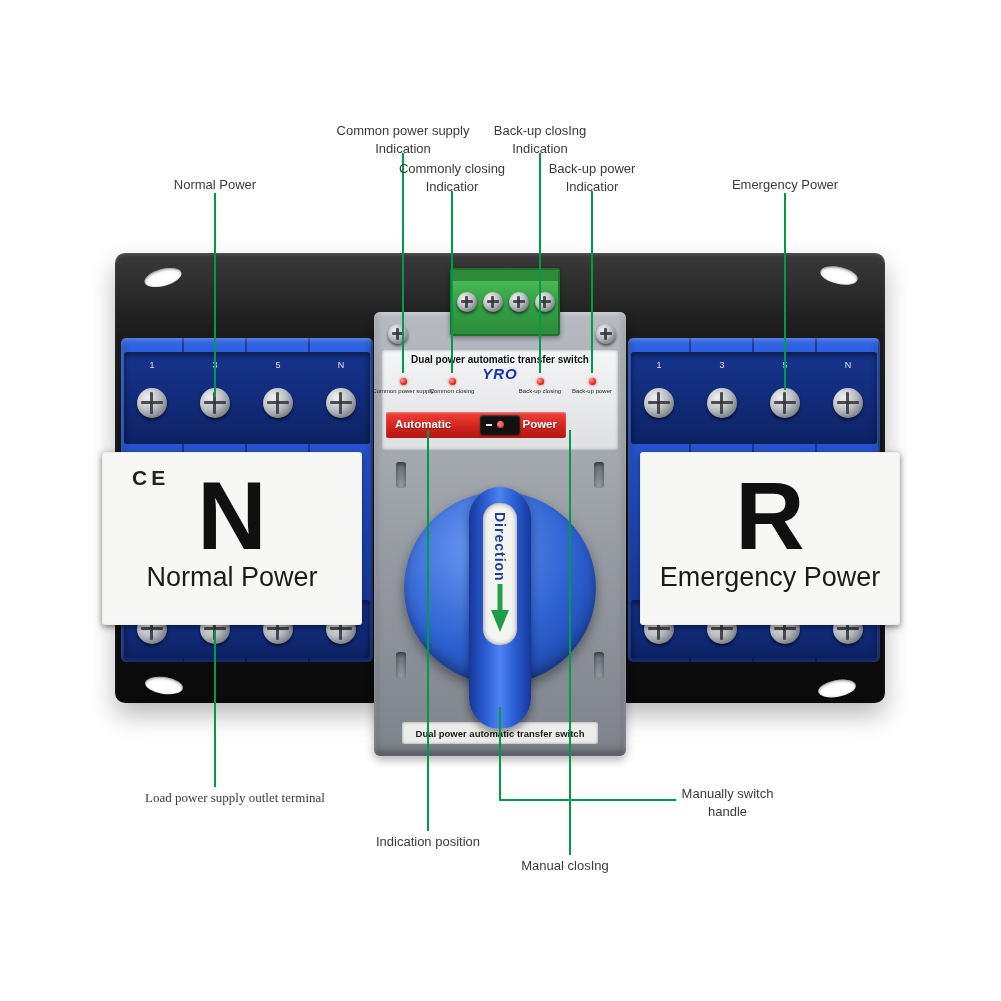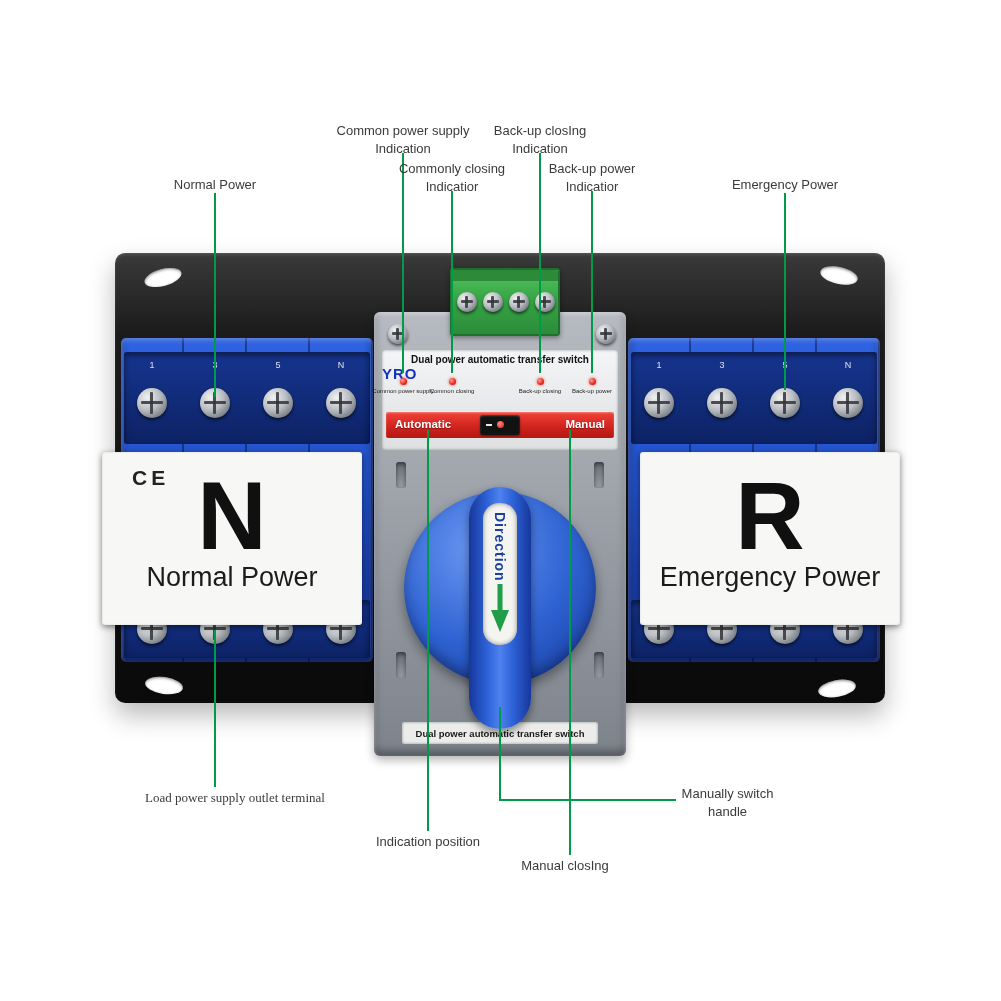--- a/index.html
+++ b/index.html
@@ -54,26 +54,26 @@
   .module{left:374px;top:312px;width:252px;height:444px;border-radius:6px;z-index:3;
         background:linear-gradient(180deg,#b7bbc1 0%,#a2a7ae 35%,#8b9099 75%,#7d838b 100%);
         box-shadow:inset 0 2px 4px rgba(255,255,255,.4), inset 0 -5px 9px rgba(0,0,0,.35), 0 4px 10px rgba(0,0,0,.3);}
   .mscrew{width:16px;height:16px;}
   .slot{position:absolute;width:10px;height:26px;border-radius:3px;
         background:linear-gradient(180deg,#666c75,#989ea6);box-shadow:inset 0 2px 4px rgba(0,0,0,.5);}
 
   .panel{position:absolute;left:8px;top:38px;width:236px;height:100px;border-radius:3px;
         background:linear-gradient(180deg,#f4f5f6,#dddfe1);box-shadow:inset 0 0 3px rgba(0,0,0,.35);}
   .panel-title{position:absolute;top:4px;left:0;right:0;text-align:center;font-size:10px;font-weight:bold;color:#101010;}
-  .brand{position:absolute;top:15px;left:0;right:0;font-size:15px;font-weight:bold;
-        color:#1433c0;letter-spacing:1px;}
+  .brand{position:absolute;top:15px;left:0;right:0;text-align:center;font-size:15px;font-weight:bold;
+        font-style:italic;color:#1433c0;letter-spacing:1px;}
   .led{position:absolute;top:28px;width:7px;height:7px;border-radius:50%;
         background:radial-gradient(circle at 35% 35%,#ff9d95,#e5261f 60%,#8f0f0a);box-shadow:0 0 3px rgba(229,38,31,.8);}
   .led-label{position:absolute;top:38px;font-size:6px;color:#1c1c1c;white-space:nowrap;transform:translateX(-50%);}
-  .mode-strip{position:absolute;left:4px;top:62px;width:228px;height:26px;border-radius:2px;
+  .mode-strip{position:absolute;left:4px;top:62px;width:180px;height:26px;border-radius:2px;
         background:linear-gradient(180deg,#f04238,#cf221c 60%,#b31813);box-shadow:inset 0 1px 2px rgba(255,255,255,.35);}
   .mode-label{position:absolute;top:6px;font-size:11.5px;font-weight:bold;color:#fff;text-shadow:0 1px 1px rgba(0,0,0,.4);}
   .mode-left{left:9px;} .mode-right{right:9px;}
   .rocker{position:absolute;left:94px;top:3px;width:40px;height:20px;background:#121212;border-radius:3px;
         box-shadow:inset 0 1px 2px rgba(255,255,255,.25), 0 1px 2px rgba(0,0,0,.5);}
   .rocker-dash{position:absolute;left:6px;top:9px;width:6px;height:2px;background:#e8e8e8;}
   .rocker-dot{position:absolute;left:17px;top:6px;width:7px;height:7px;border-radius:50%;
         background:radial-gradient(circle at 35% 35%,#ff8a80,#d8201a);}
 
   .disc{position:absolute;left:30px;top:180px;width:192px;height:192px;border-radius:50%;z-index:2;
@@ -156,21 +156,21 @@
       <div class="led" style="left:18px;"></div>
       <div class="led" style="left:67px;"></div>
       <div class="led" style="left:155px;"></div>
       <div class="led" style="left:207px;"></div>
       <div class="led-label" style="left:21px;">Common power supply</div>
       <div class="led-label" style="left:70px;">Common closing</div>
       <div class="led-label" style="left:158px;">Back-up closing</div>
       <div class="led-label" style="left:210px;">Back-up power</div>
       <div class="mode-strip">
         <span class="mode-label mode-left">Automatic</span>
-        <span class="mode-label mode-right">Manual</span>
+        <span class="mode-label mode-right">Power</span>
         <div class="rocker">
           <div class="rocker-dash"></div>
           <div class="rocker-dot"></div>
         </div>
       </div>
     </div>
 
     <div class="slot" style="left:22px;top:150px;"></div>
     <div class="slot" style="left:220px;top:150px;"></div>
     <div class="slot" style="left:22px;top:340px;"></div>

